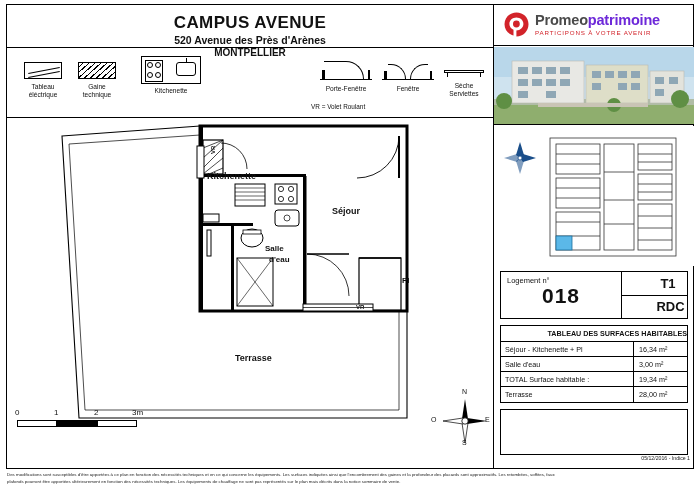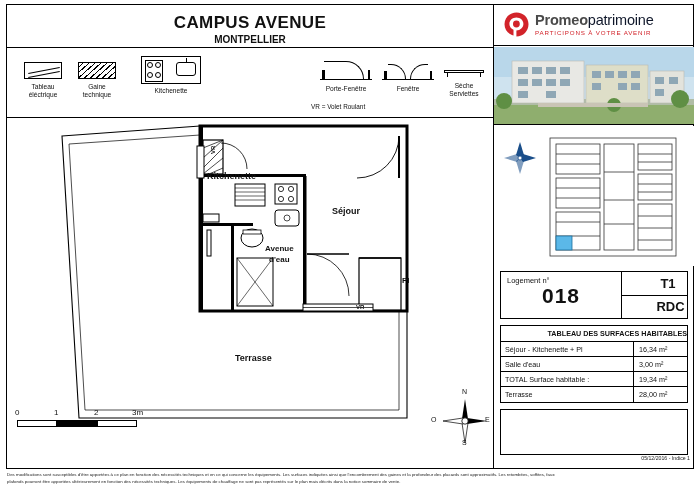--- a/index.html
+++ b/index.html
@@ -131,21 +131,21 @@
 
   
   .rcol { position:absolute; left:494px; top:5px; width:200px; height:464px; }
 
   .logo-box { position:absolute; left:0; top:0; width:200px; height:41px; border-bottom:1px solid #000; }
   .logo-wrap { position:absolute; left:9px; top:6px; display:flex; align-items:center; gap:5px; }
   .logo-mark { width:27px; height:27px; position:relative; }
   .logo-mark svg { display:block; }
   .logo-text { line-height:1; }
   .logo-t1 { font-size:14.5px; font-weight:bold; color:#4a4a4a; letter-spacing:-.2px; }
-  .logo-t1 b { color:#0f172a; font-weight:normal; }
+  .logo-t1 b { color:#6d28d9; font-weight:bold; }
   .logo-t2 { font-size:6.2px; color:#d2232a; letter-spacing:.85px; margin-top:2px; }
 
   .photo { position:absolute; left:0; top:42px; width:200px; height:78px; overflow:hidden; border-bottom:1px solid #000; }
 
   .locplan { position:absolute; left:0; top:121px; width:200px; height:140px; border-bottom:1px solid #000; background:#fff; }
 
   .lot-box { position:absolute; left:6px; top:266px; width:188px; height:48px; border:1px solid #000; }
   .lot-left { position:absolute; left:0; top:0; width:120px; height:46px; display:flex; flex-direction:column; }
   .lot-lbl { font-size:7.5px; padding:4px 0 0 6px; }
   .lot-num { font-size:21px; font-weight:bold; text-align:center; letter-spacing:1px; margin-top:-1px; }
@@ -166,20 +166,21 @@
 </head>
 <body>
 
 <div class="sheet">
 
   <div class="frame"></div>
   <div class="vline-right"></div>
 
   <div class="title-block">
     <div class="title-main">CAMPUS AVENUE</div>
+    <div class="title-sub">520 Avenue des Près d'Arènes</div>
     <div class="title-city">MONTPELLIER</div>
   </div>
   <div class="hline-title"></div>
 
   <div class="legend">
 
     <div class="leg-item" style="left:8px; top:14px; width:56px;">
       <div class="sym-tableau"></div>
       <div style="white-space:pre-line">Tableau
 éléctrique</div>
@@ -303,21 +304,21 @@
       <path d="M214,25 A26,26 0 0 1 240,51" fill="none" stroke="#000" stroke-width="0.8"></path>
 
       <rect x="296" y="186" width="70" height="7" fill="#fff" stroke="#000" stroke-width="1"></rect>
       <line x1="296" y1="189.5" x2="366" y2="189.5" stroke="#000" stroke-width="0.7"></line>
 
       <rect x="190" y="28" width="7" height="32" fill="#fff" stroke="#000" stroke-width="1"></rect>
     </svg>
 
     <div class="lbl" style="left:200px; top:53px;">Kitchenette</div>
     <div class="lbl" style="left:325px; top:88px;">Séjour</div>
-    <div class="lbl small" style="left:258px; top:126px;">Avenue</div>
+    <div class="lbl small" style="left:258px; top:126px;">Salle</div>
     <div class="lbl small" style="left:262px; top:137px;">d'eau</div>
     <div class="lbl" style="left:228px; top:235px;">Terrasse</div>
     <div class="lbl small" style="left:395px; top:158px;">Pl</div>
 
     <div class="lbl tiny" style="left:203px; top:36px; transform:rotate(-90deg); transform-origin:left top;">VR</div>
     <div class="lbl tiny" style="left:349px; top:186px;">VR</div>
 
     <div class="scalebar">
       <div class="tick" style="left:-2px;">0</div>
       <div class="tick" style="left:37px;">1</div>

